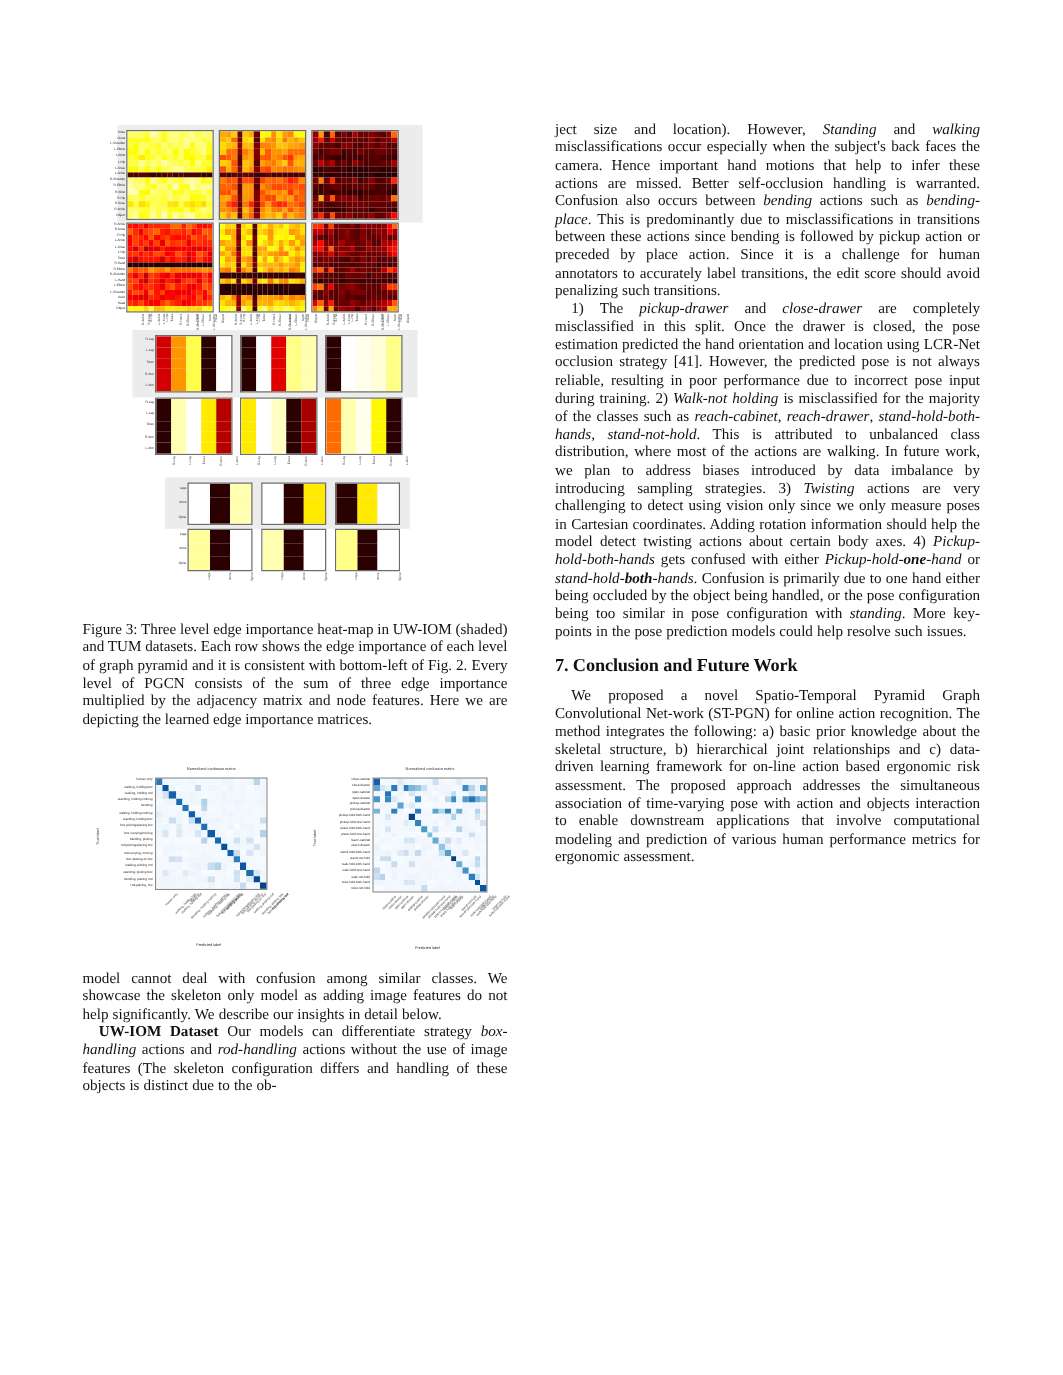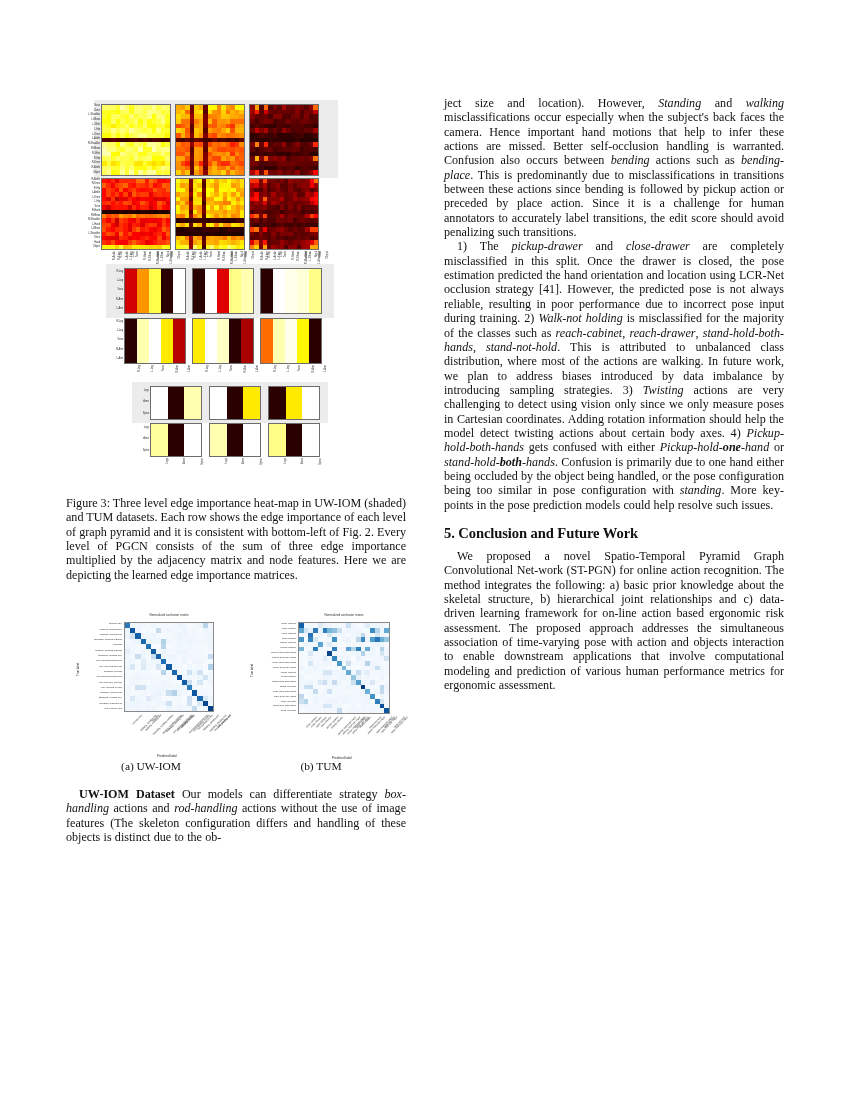--- a/index.html
+++ b/index.html
@@ -2746,42 +2746,39 @@
         <div class="cm-xlab" style="left: 298.368px; top: 116px;">stand-not-hold</div>
         <div class="cm-xlab" style="left: 303.211px; top: 116px;">walk-hold-both-hand</div>
         <div class="cm-xlab" style="left: 308.053px; top: 116px;">walk-hold-one-hand</div>
         <div class="cm-xlab" style="left: 312.895px; top: 116px;">walk-not-hold</div>
         <div class="cm-xlab" style="left: 317.737px; top: 116px;">twist-hold-both-hand</div>
         <div class="cm-xlab" style="left: 322.579px; top: 116px;">twist-not-hold</div>
         <div class="cm-axis-name" style="left: 266px; top: 156px;">Predicted label</div>
         <div class="cm-axis-name vert" style="left: 184px; top: 77px;">True label</div>
       </div>
 
-    <div class="subcaption-row">
-      <span class="subcap" style="width:170px">(a) UW-IOM</span>
-      <span class="subcap" style="width:170px">(b) TUM</span>
-    </div>
 
 
     <div style="height:15px"></div>
 
     <div id="left-body">
+        <p class="body"><span>model cannot deal with confusion among similar classes. We showcase the skeleton only model as adding image features do not help significantly. We describe our insights in detail below.</span></p>
         <p class="body indent"><span class="bd">UW-IOM Dataset</span><span> Our models can differentiate strategy </span><span class="it">box-handling</span><span> actions and </span><span class="it">rod-handling</span><span> actions without the use of image features (The skeleton configuration differs and handling of these objects is distinct due to the ob-</span></p>
       </div>
   </div>
 
   <div class="col col-right">
     <div id="right-body">
         <p class="body"><span>ject size and location).  However,  </span><span class="it">Standing</span><span> and </span><span class="it">walking</span><span> misclassifications occur especially when the subject's back faces the camera. Hence important hand motions that help to infer these actions are missed. Better self-occlusion handling is warranted. Confusion also occurs between </span><span class="it">bending</span><span> actions such as </span><span class="it">bending-place</span><span>. This is predominantly due to misclassifications in transitions between these actions since bending is followed by pickup action or preceded by place action. Since it is a challenge for human annotators to accurately label transitions, the edit score should avoid penalizing such transitions.</span></p>
         <p class="body indent"><span>1) The </span><span class="it">pickup-drawer</span><span> and </span><span class="it">close-drawer</span><span> are completely misclassified in this split. Once the drawer is closed, the pose estimation predicted the hand orientation and location using LCR-Net occlusion strategy [41]. However, the predicted pose is not always reliable, resulting in poor performance due to incorrect pose input during training.  2) </span><span class="it">Walk-not holding</span><span> is misclassified for the majority of the classes such as </span><span class="it">reach-cabinet</span><span>, </span><span class="it">reach-drawer</span><span>, </span><span class="it">stand-hold-both-hands</span><span>, </span><span class="it">stand-not-hold</span><span>.  This is attributed to unbalanced class distribution, where most of the actions are walking. In future work, we plan to address biases introduced by data imbalance by introducing sampling strategies.  3) </span><span class="it">Twisting</span><span> actions are very challenging to detect using vision only since we only measure poses in Cartesian coordinates. Adding rotation information should help the model detect twisting actions about certain body axes. 4) </span><span class="it">Pickup-hold-both-hands</span><span> gets confused with either  </span><span class="it">Pickup-hold-</span><span class="bdit">one</span><span class="it">-hand</span><span> or </span><span class="it">stand-hold-</span><span class="bdit">both</span><span class="it">-hands</span><span>. Confusion is primarily due to one hand either being occluded by the object being handled, or the pose configuration being too similar in pose configuration with </span><span class="it">standing</span><span>. More key-points in the pose prediction models could help resolve such issues.</span></p>
       </div>
 
     <div style="height:13px"></div>
 
-    <h2 class="section">5. Conclusion and Future Work</h2>
+    <h2 class="section">7. Conclusion and Future Work</h2>
 
     <div style="height:7px"></div>
 
     <div id="right-conclusion">
         <p class="body indent"><span>We proposed a novel Spatio-Temporal Pyramid Graph Convolutional Net-work (ST-PGN) for online action recognition. The method integrates the following: a) basic prior knowledge about the skeletal structure, b) hierarchical joint relationships and c) data-driven learning framework for on-line action based ergonomic risk assessment. The proposed approach addresses the simultaneous association of time-varying pose with action and objects interaction to enable downstream applications that involve computational modeling and prediction of various human performance metrics for ergonomic assessment.</span></p>
       </div>
   </div>
 
 </div>
 

